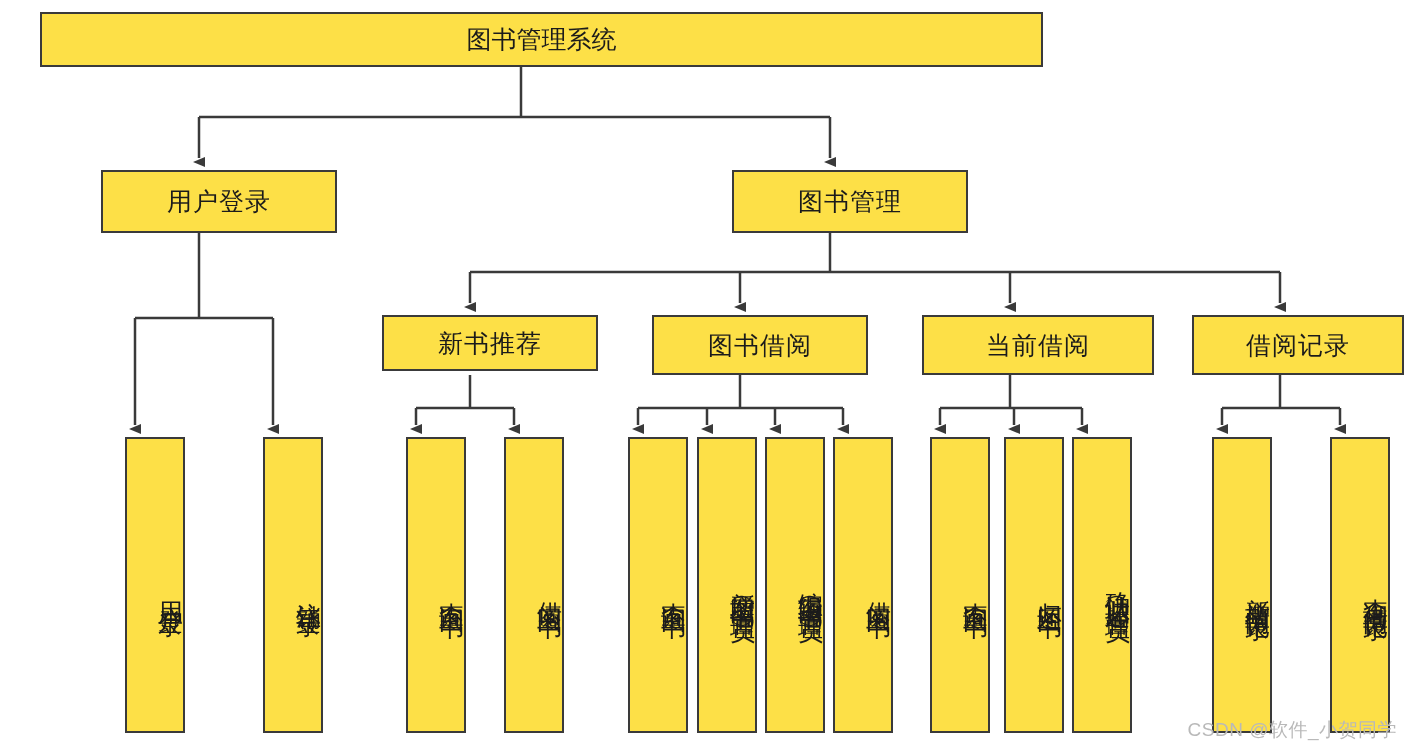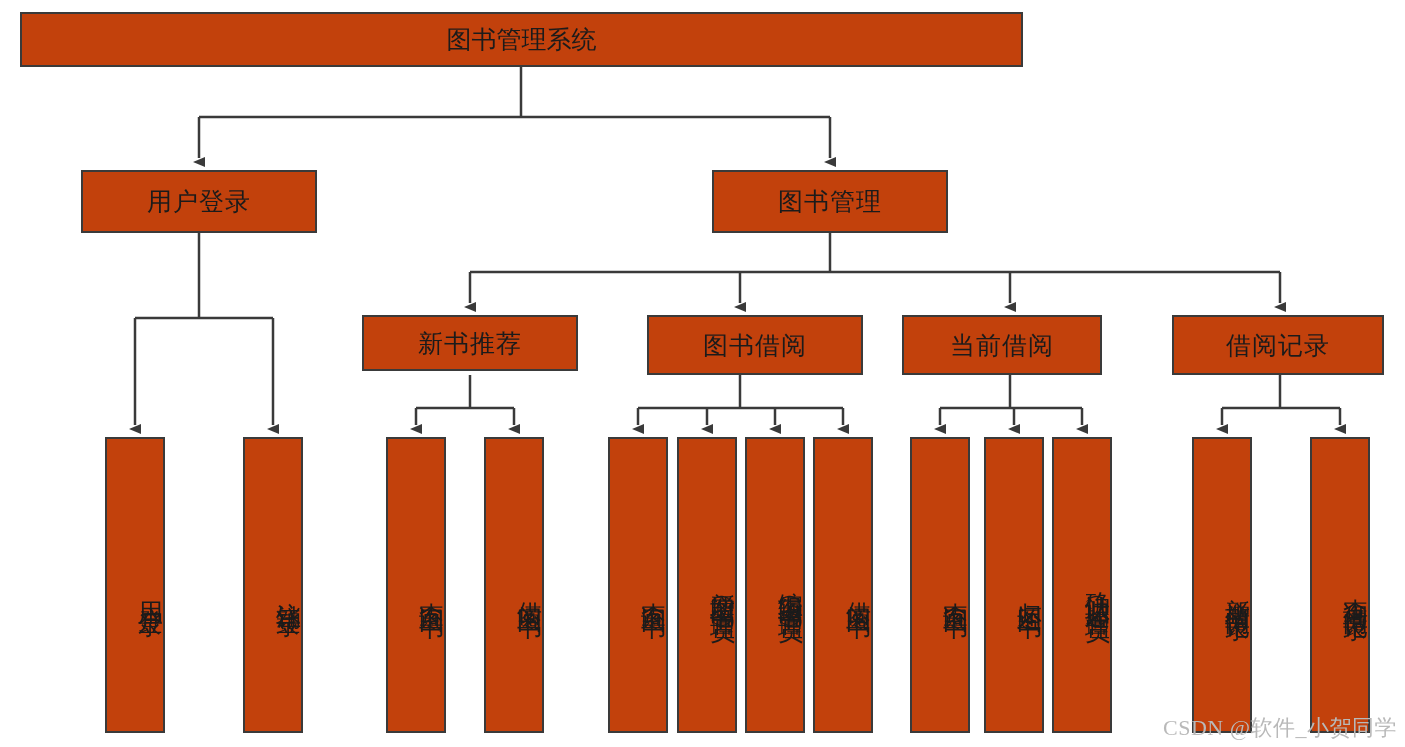--- a/index.html
+++ b/index.html
@@ -9,27 +9,28 @@
     font-family:"Liberation Sans","DejaVu Sans",sans-serif;
     overflow:hidden;
     position:relative;
   }
   #canvas{position:absolute;left:0;top:0;width:1405px;height:747px;}
   svg.links{position:absolute;left:0;top:0;width:1405px;height:747px;pointer-events:none;}
 
   .node{
     position:absolute;
     box-sizing:border-box;
-    background:#c2410c;
+    background:#fde047;
     border:2.5px solid #3a3a3a;
     display:flex;
     align-items:center;
     justify-content:center;
     color:#1b1b1b;
     z-index:2;
+    margin-left:20px;
   }
   .node.h{ font-size:25px; letter-spacing:1px; }
   .node.root{ font-size:25px; }
   .node.v{
     writing-mode:vertical-rl;
     text-orientation:upright;
     font-size:25px;
     letter-spacing:4px;
     padding-top:10px;
     align-items:flex-start;
@@ -38,26 +39,25 @@
   }
   .node.v span{
     writing-mode:vertical-rl;
     text-orientation:upright;
     display:block;
   }
   .watermark{
     position:absolute;
     right:8px;
     bottom:4px;
-    font-size:22px;
+    font-size:19px;
     color:#b9b9b9;
     letter-spacing:0.5px;
     z-index:5;
     white-space:nowrap;
-    font-family:Liberation Serif, serif;
   }
 </style>
 </head>
 <body>
 
 <div id="canvas">
 
   <svg class="links" viewBox="0 0 1405 747">
     <defs>
       <marker id="arr" markerWidth="10" markerHeight="12" refX="1" refY="6" orient="auto" markerUnits="userSpaceOnUse">
@@ -115,24 +115,24 @@
   <div class="node h" style="left:81px;top:170px;width:236px;height:63px;">
     <span>用户登录</span>
   </div>
   <div class="node h" style="left:712px;top:170px;width:236px;height:63px;">
     <span>图书管理</span>
   </div>
 
   <div class="node h" style="left:362px;top:315px;width:216px;height:56px;">
     <span>新书推荐</span>
   </div>
-  <div class="node h" style="left:647px;top:315px;width:216px;height:60px;">
+  <div class="node h" style="left:632px;top:315px;width:216px;height:60px;">
     <span>图书借阅</span>
   </div>
-  <div class="node h" style="left:902px;top:315px;width:200px;height:60px;">
+  <div class="node h" style="left:902px;top:315px;width:232px;height:60px;">
     <span>当前借阅</span>
   </div>
   <div class="node h" style="left:1172px;top:315px;width:212px;height:60px;">
     <span>借阅记录</span>
   </div>
 
   <div class="node v" style="left:105px;top:437px;width:60px;height:296px;">
     <span>用户登录</span>
   </div>
   <div class="node v" style="left:243px;top:437px;width:60px;height:296px;">

